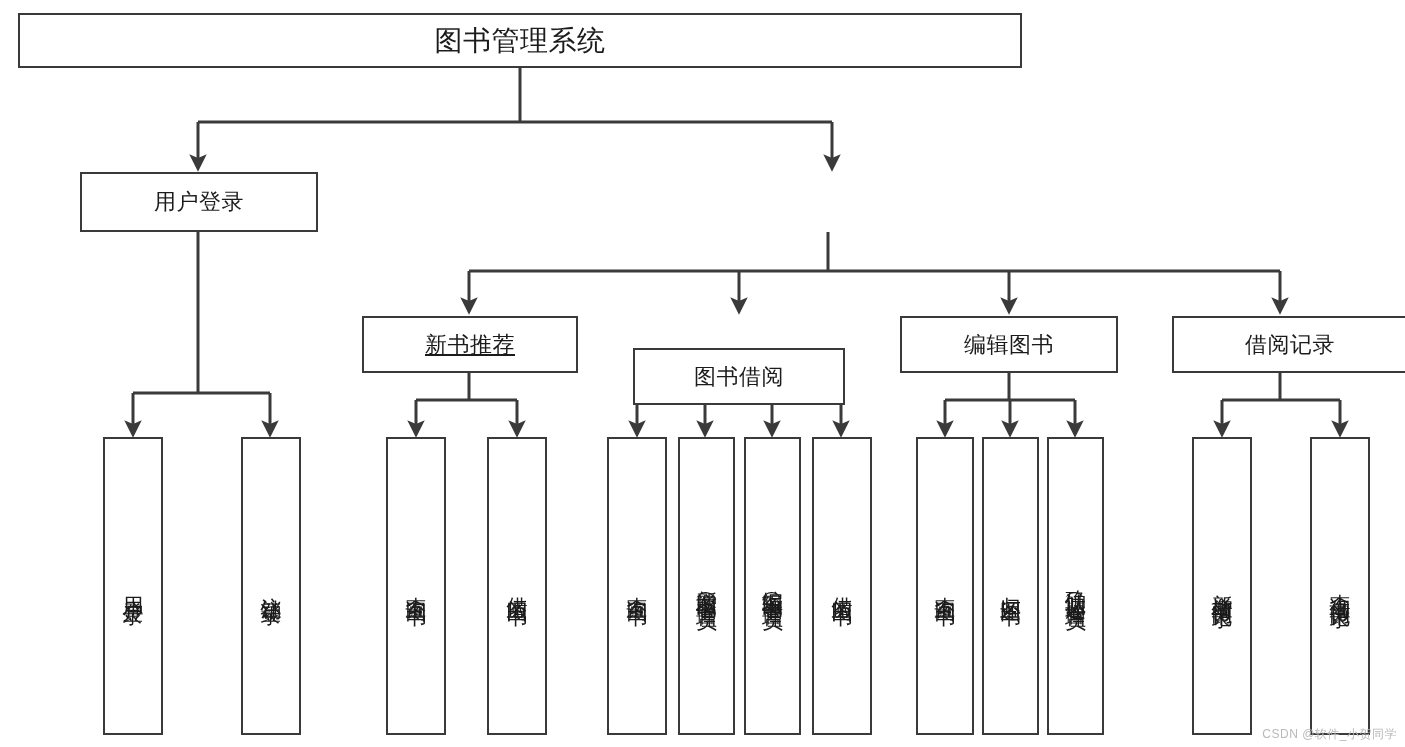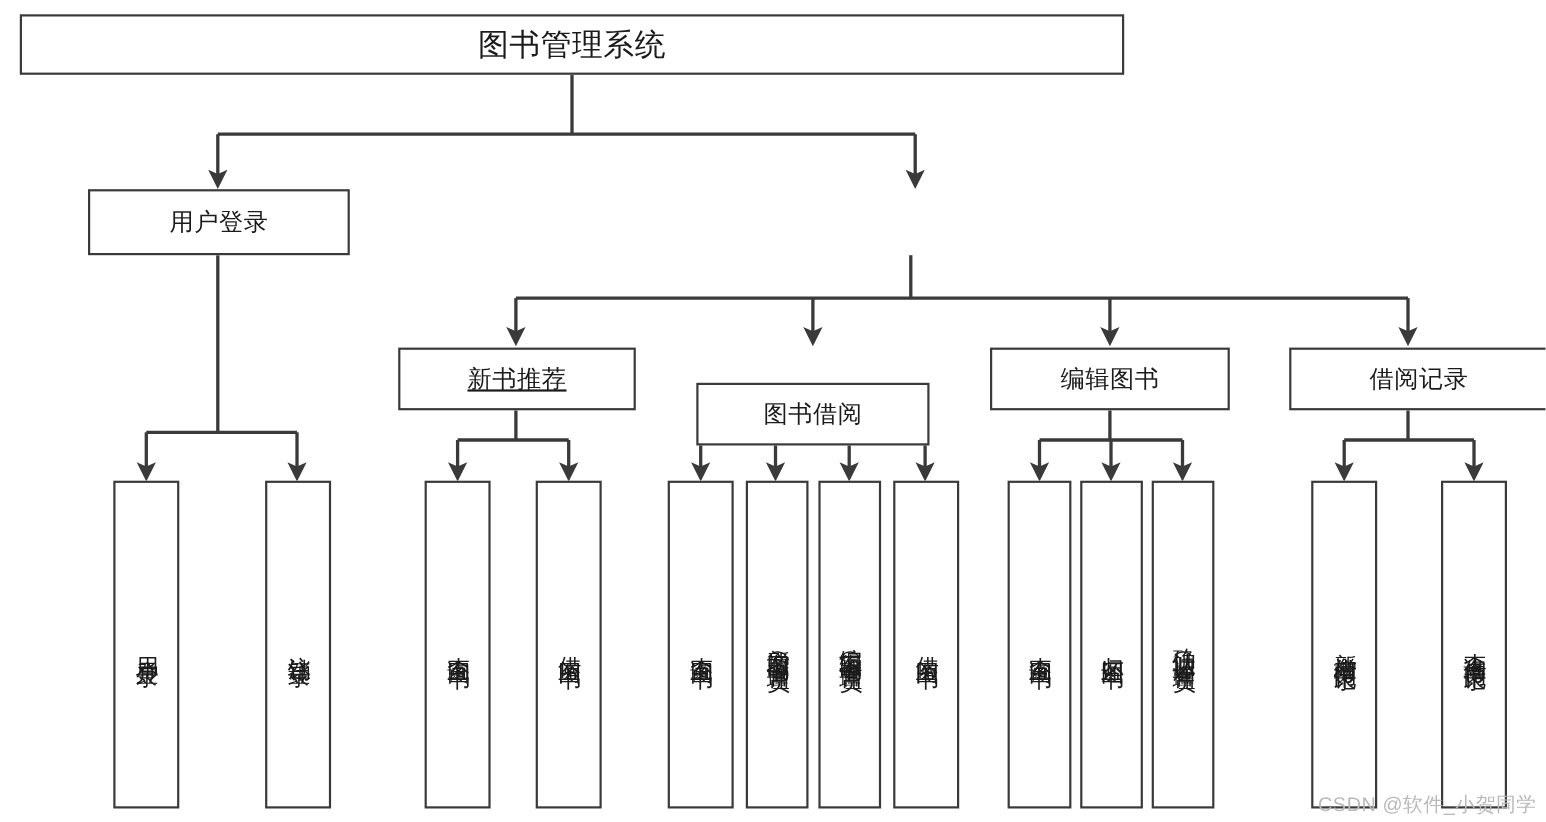--- a/index.html
+++ b/index.html
@@ -41,21 +41,21 @@
     line-height:1.05;
     letter-spacing:3px;
     white-space:nowrap;
     max-height:285px;
   }
 
   #watermark{
     position:absolute;
     right:8px;
     bottom:4px;
-    font-size:18px;
+    font-size:12px;
     color:#b9b9b9;
     letter-spacing:0.5px;
     z-index:5;
     white-space:nowrap;
     font-family:"Liberation Sans","DejaVu Sans",sans-serif;
   }
 </style>
 </head>
 <body>
 

